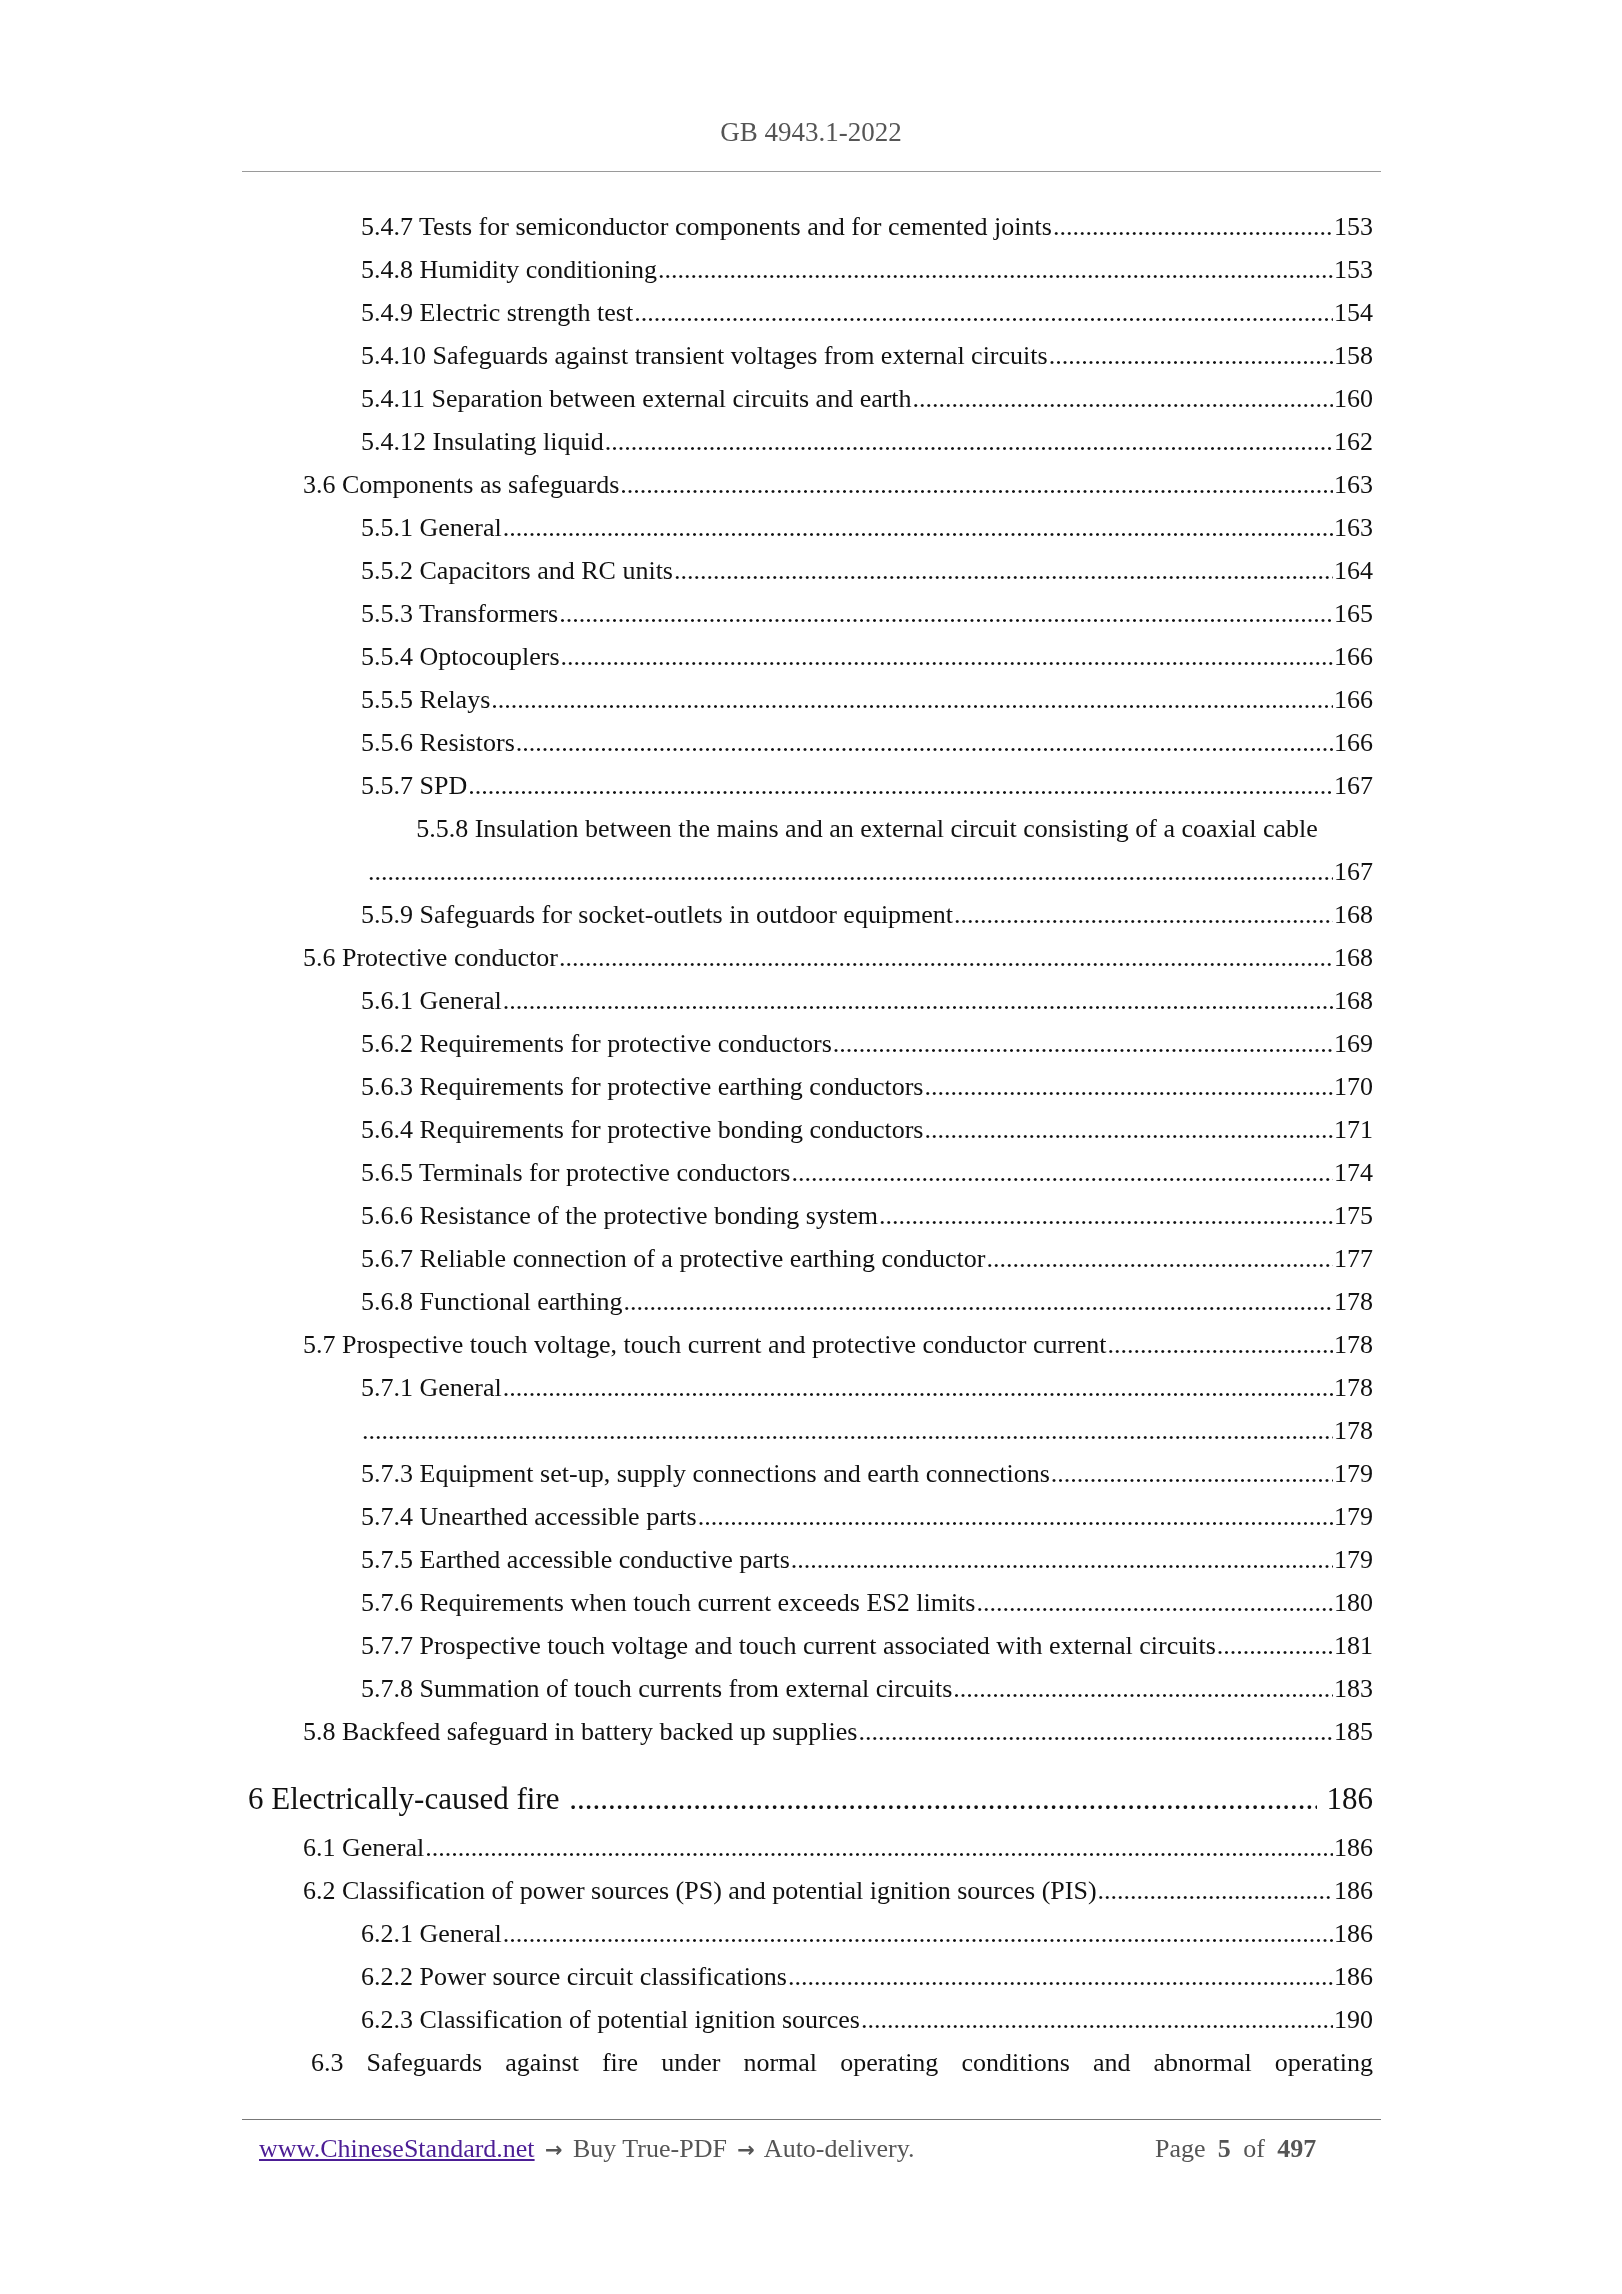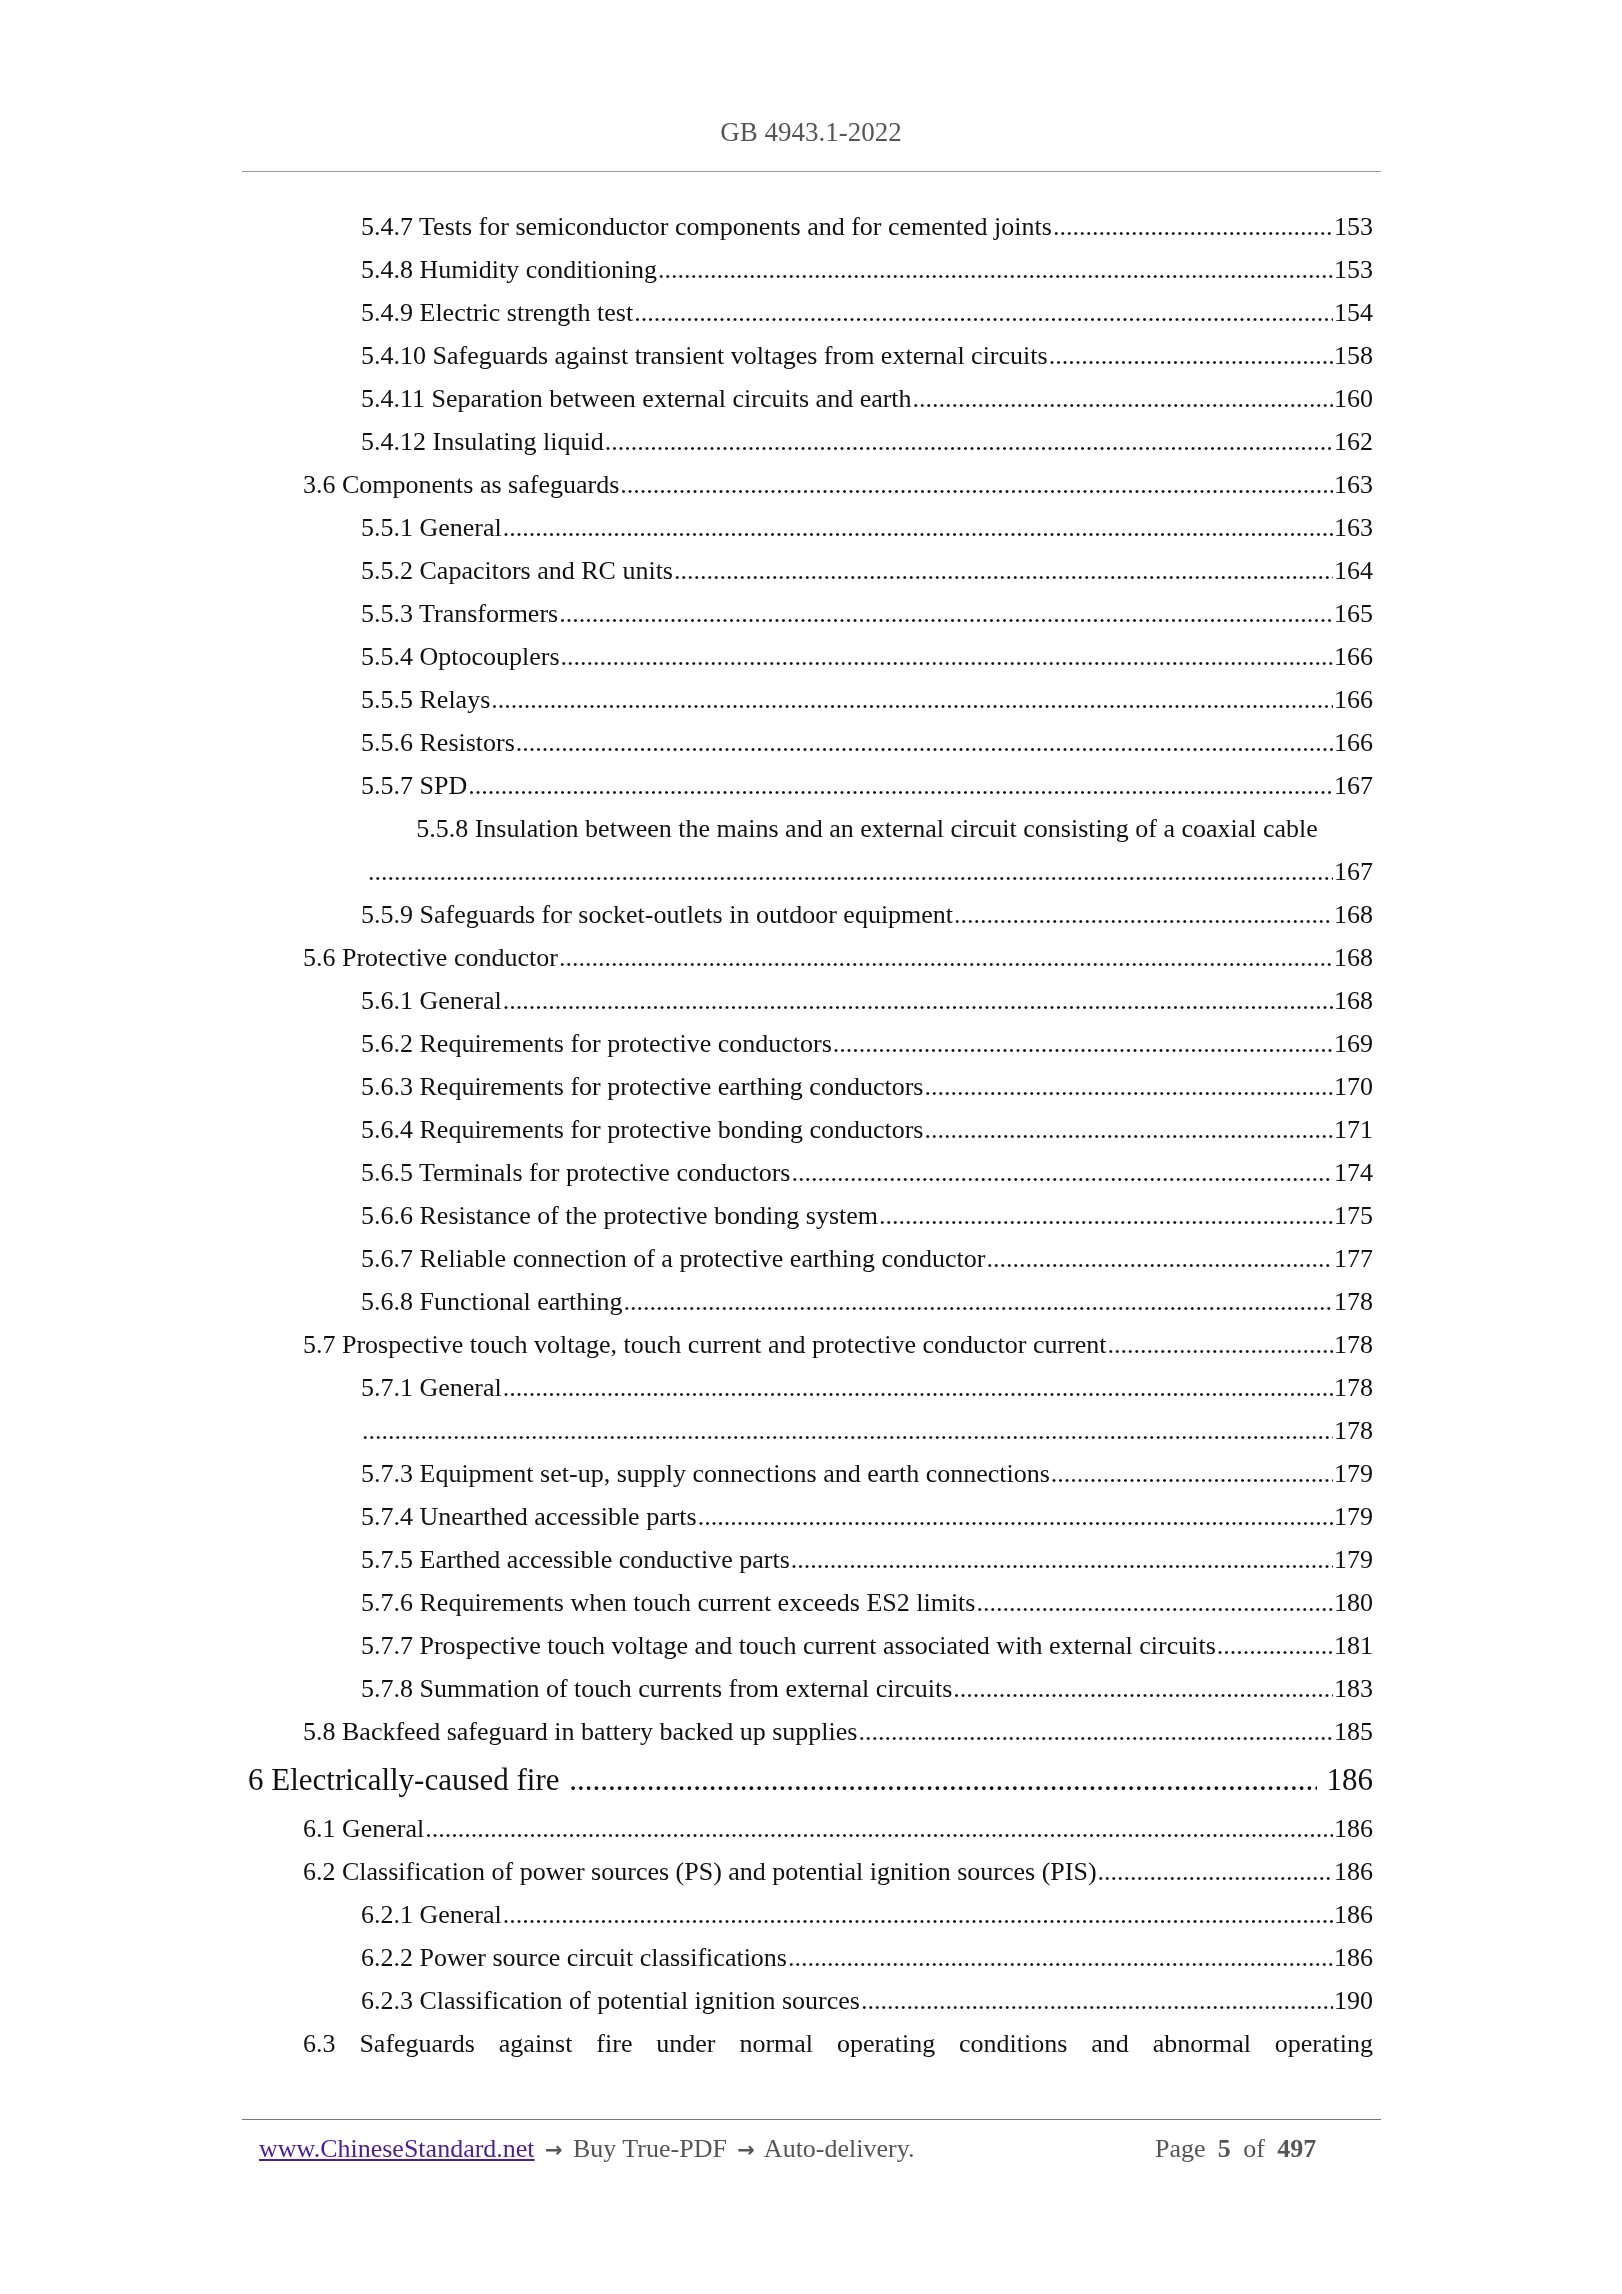--- a/index.html
+++ b/index.html
@@ -8,28 +8,28 @@
   .header-title { position: absolute; top: 116px; left: 0; width: 1622px; text-align: center;
                   font-size: 27px; color: #555; line-height: 33px; }
   .rule { position: absolute; left: 242px; width: 1139px; height: 0; border-top: 1.9px solid #9a9a9a; }
   .rule.top { top: 171px; }
   .rule.bottom { top: 2119px; border-top-color: #777; }
   .toc { position: absolute; top: 205px; left: 0; width: 1622px; }
   .row { position: relative; height: 43px; line-height: 43px; font-size: 26px; white-space: nowrap; }
   .row .inner { position: absolute; right: 249px; display: flex; align-items: baseline; justify-content: center; }
   .row.l2 .inner { left: 303px; }
   .row.l3 .inner { left: 361px; }
-  .row.l1 { height: 50px; line-height: 50px; font-size: 31px; margin-top: 2px; margin-bottom: 1.9px; }
+  .row.l1 { height: 50px; line-height: 50px; font-size: 31px; margin-top: 21px; margin-bottom: 1.9px; }
   .row.l1 .inner { left: 248px; }
   .title { flex: 0 0 auto; }
   .leader { flex: 1 1 auto; overflow: hidden; white-space: nowrap; letter-spacing: 0px; margin: 0 1px; }
   .leader::after { content: "................................................................................................................................................................................................................................................................................................................................................"; }
   .row.l1 .leader { margin: 0 9.7px; }
   .page { flex: 0 0 auto; text-align: right; }
-  .row.wrap-first .inner { justify-content: flex-end; }
+  .row.wrap-first .inner { justify-content: flex-end; margin-left: 8px; }
   .row.wrap-first.justify .title { text-align: justify; text-align-last: justify; width: 100%; word-spacing: 0; }
   .row.cont.l3 .inner { left: 367px; }
   .footer { position: absolute; top: 2132px; left: 259px; width: 1120px; font-size: 26px;
             color: #555; line-height: 33px; }
   .footer .site { text-decoration: underline; color: #4c1d95; }
   .footer .arrow { font-weight: bold; font-family: "DejaVu Sans", sans-serif; font-size: 21px; margin: 0 3.9px; }
   .footer .pageinfo { position: absolute; left: 896px; top: 0; word-spacing: 5.8px; font-family: Liberation Serif, serif; }
   .footer .pageinfo b { font-weight: bold; }
 </style>
 </head>

